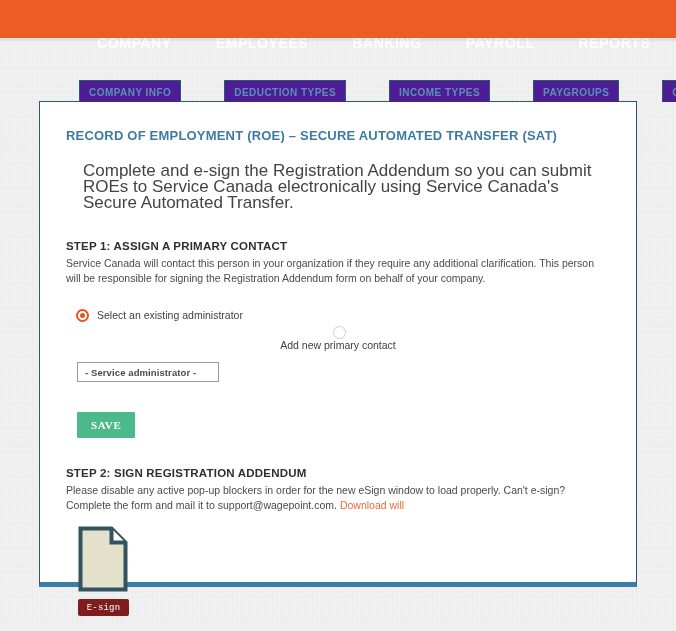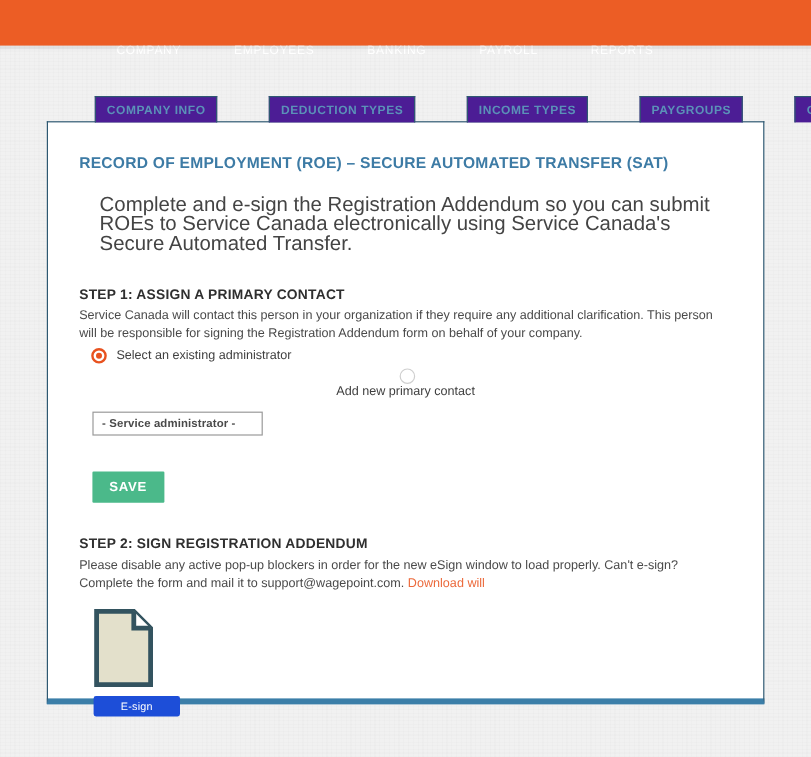--- a/index.html
+++ b/index.html
@@ -36,22 +36,22 @@
   }
   .topbar::after {
     content: "";
     position: absolute;
     left: 0; right: 0; bottom: -3px;
     height: 3px;
     background: rgba(0,0,0,0.06);
   }
   .nav-item {
     color: #ffffff;
-    font-size: 10px;
-    font-weight: normal;
+    font-size: 14px;
+    font-weight: bold;
     letter-spacing: 0.6px;
     text-transform: uppercase;
     margin-right: 44px;
     cursor: pointer;
     white-space: nowrap;
     margin-top: 47px;
   }
   .nav-item:last-child { margin-right: 0; }
 
   
@@ -132,21 +132,21 @@
   }
   p.step-desc {
     font-size: 10.5px;
     line-height: 15px;
     color: #4a4a4a;
     margin: 0;
     max-width: 532px;
   }
 
   
-  .radio-group { }
+  .radio-group { margin-top: 19px; }
   .radio-row {
     display: flex;
     align-items: center;
     height: 20px;
     cursor: pointer;
   }
   .radio-row + .radio-row { margin-top: 1px; flex-direction: column; }
   .radio {
     width: 13px;
     height: 13px;
@@ -197,21 +197,21 @@
     letter-spacing: 0.1px;
   }
 
   
   .save-btn {
     margin-top: 30px;
     margin-left: 11px;
     background: #4bb98a;
     color: #ffffff;
     border: none;
-    font-family: Liberation Sans, sans-serif;
+    font-family: Liberation Serif, serif;
     font-size: 11px;
     font-weight: bold;
     letter-spacing: 0.6px;
     padding: 0 14px;
     height: 26px;
     line-height: 26px;
     cursor: pointer;
     border-radius: 1px;
     display: inline-block;
   }
@@ -228,32 +228,32 @@
   .doc-area { margin-top: 13px; margin-left: 12px; }
   .doc-icon {
     width: 50px;
     height: 66px;
     position: relative;
     cursor: pointer;
   }
   .doc-icon svg { display: block; }
   .esign-btn {
     margin-top: 7px;
-    width: 72px;
+    width: 51px;
     height: 17px;
-    background: #1d4ed8;
+    background: #7f1d1d;
     color: #ffffff;
     font-size: 9px;
     font-weight: normal;
     display: flex;
     align-items: center;
     justify-content: center;
     border: none;
     border-radius: 2px;
-    font-family: Liberation Sans, sans-serif;
+    font-family: Liberation Mono, monospace;
     cursor: default;
     letter-spacing: 0.2px;
   }
 </style>
 </head>
 <body>
 
 <div class="topbar">
   <div class="nav-item">COMPANY</div>
   <div class="nav-item">EMPLOYEES</div>

